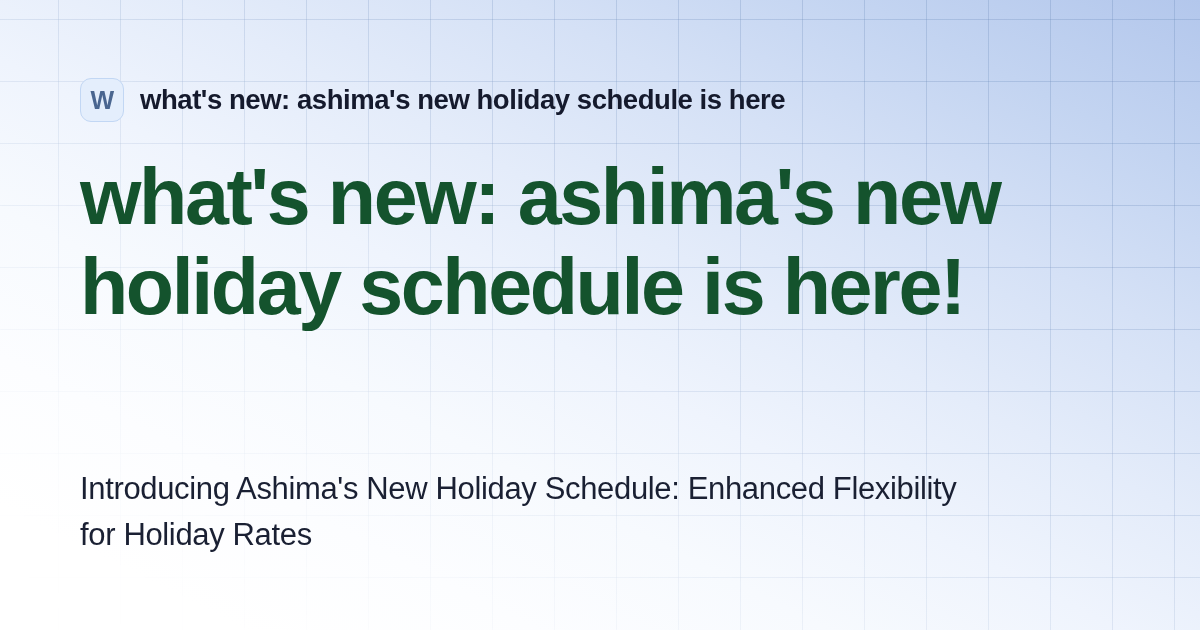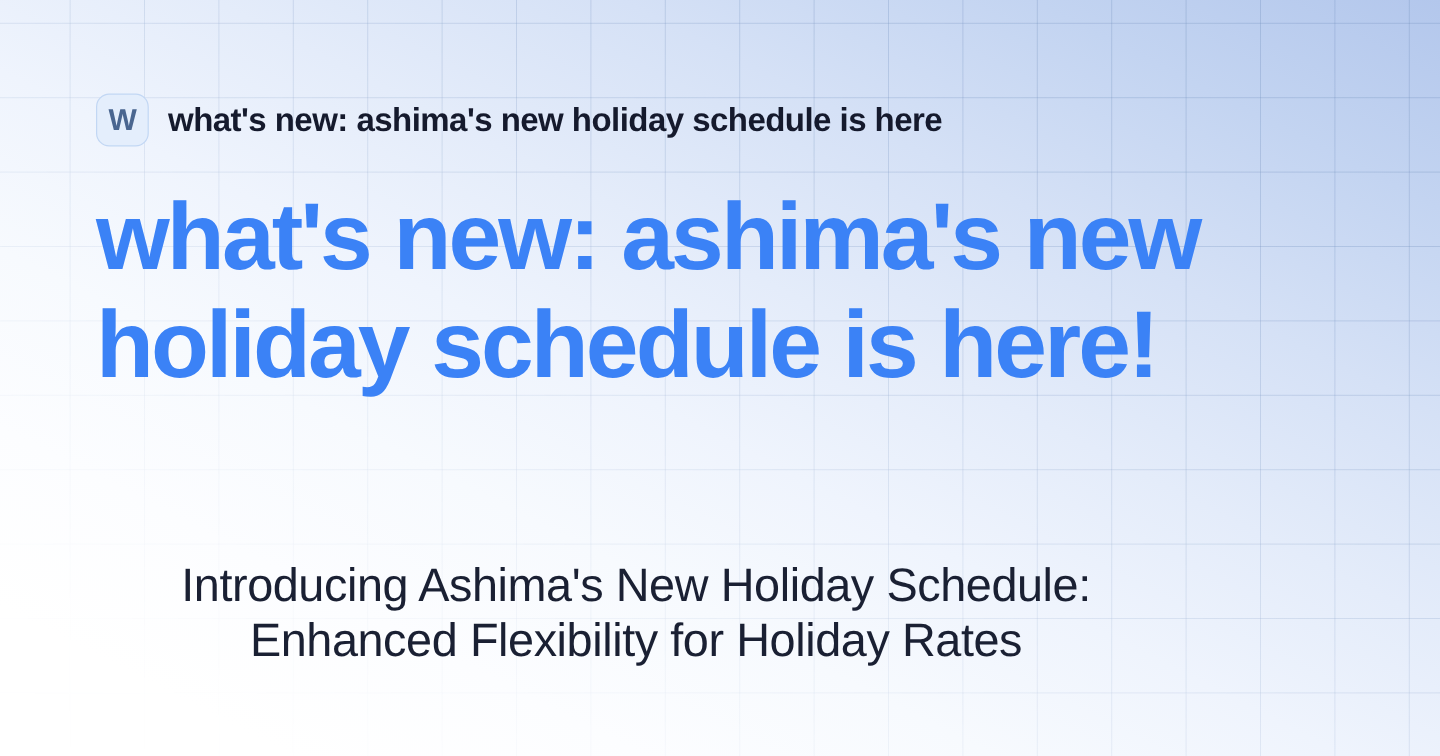--- a/index.html
+++ b/index.html
@@ -115,37 +115,36 @@
   
   .headline {
     position: absolute;
     left: 80px;
     top: 152px;
     width: 1000px;
     font-size: 79px;
     font-weight: bold;
     line-height: 90px;
     letter-spacing: -2.4px;
-    color: #3b82f6;
+    color: #14532d;
     margin: 0;
   }
 
   
   .subtitle {
     position: absolute;
     left: 80px;
     top: 466px;
     width: 900px;
-    font-size: 39px;
+    font-size: 31px;
     font-weight: normal;
     line-height: 46px;
     letter-spacing: -0.35px;
     color: #1a2033;
     margin: 0;
-    text-align: center;
   }
 </style>
 </head>
 <body>
 
 <div class="og-card">
 
   <div class="bg-gradient"></div>
   <div class="bg-grid"></div>
 

